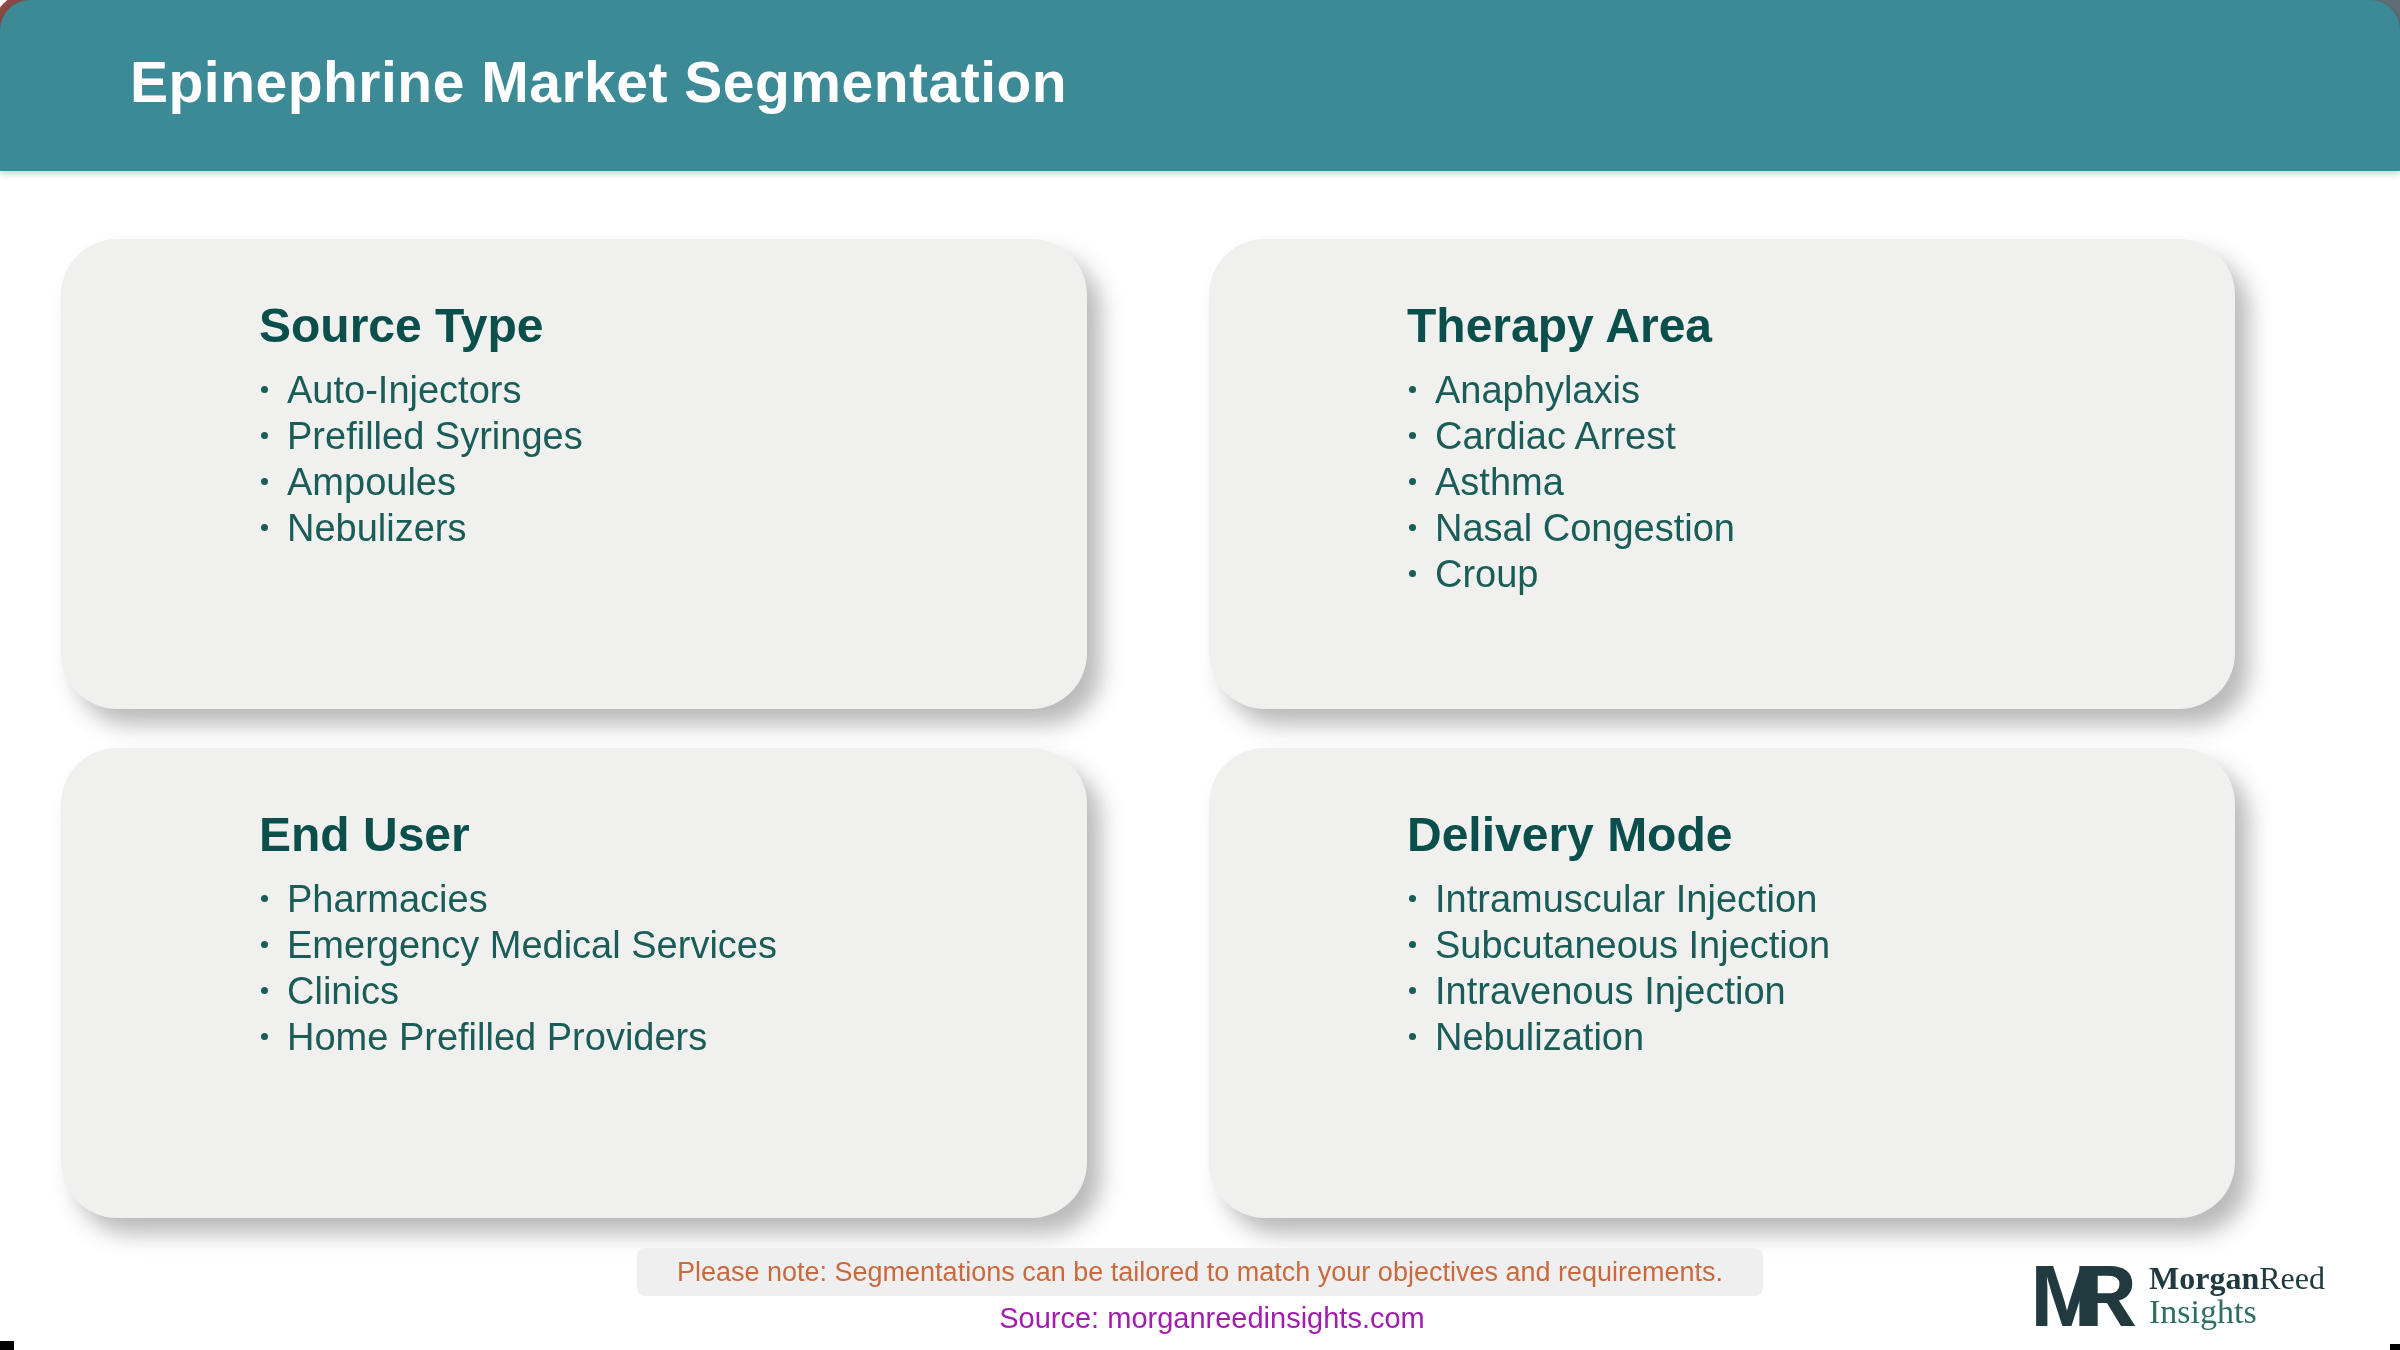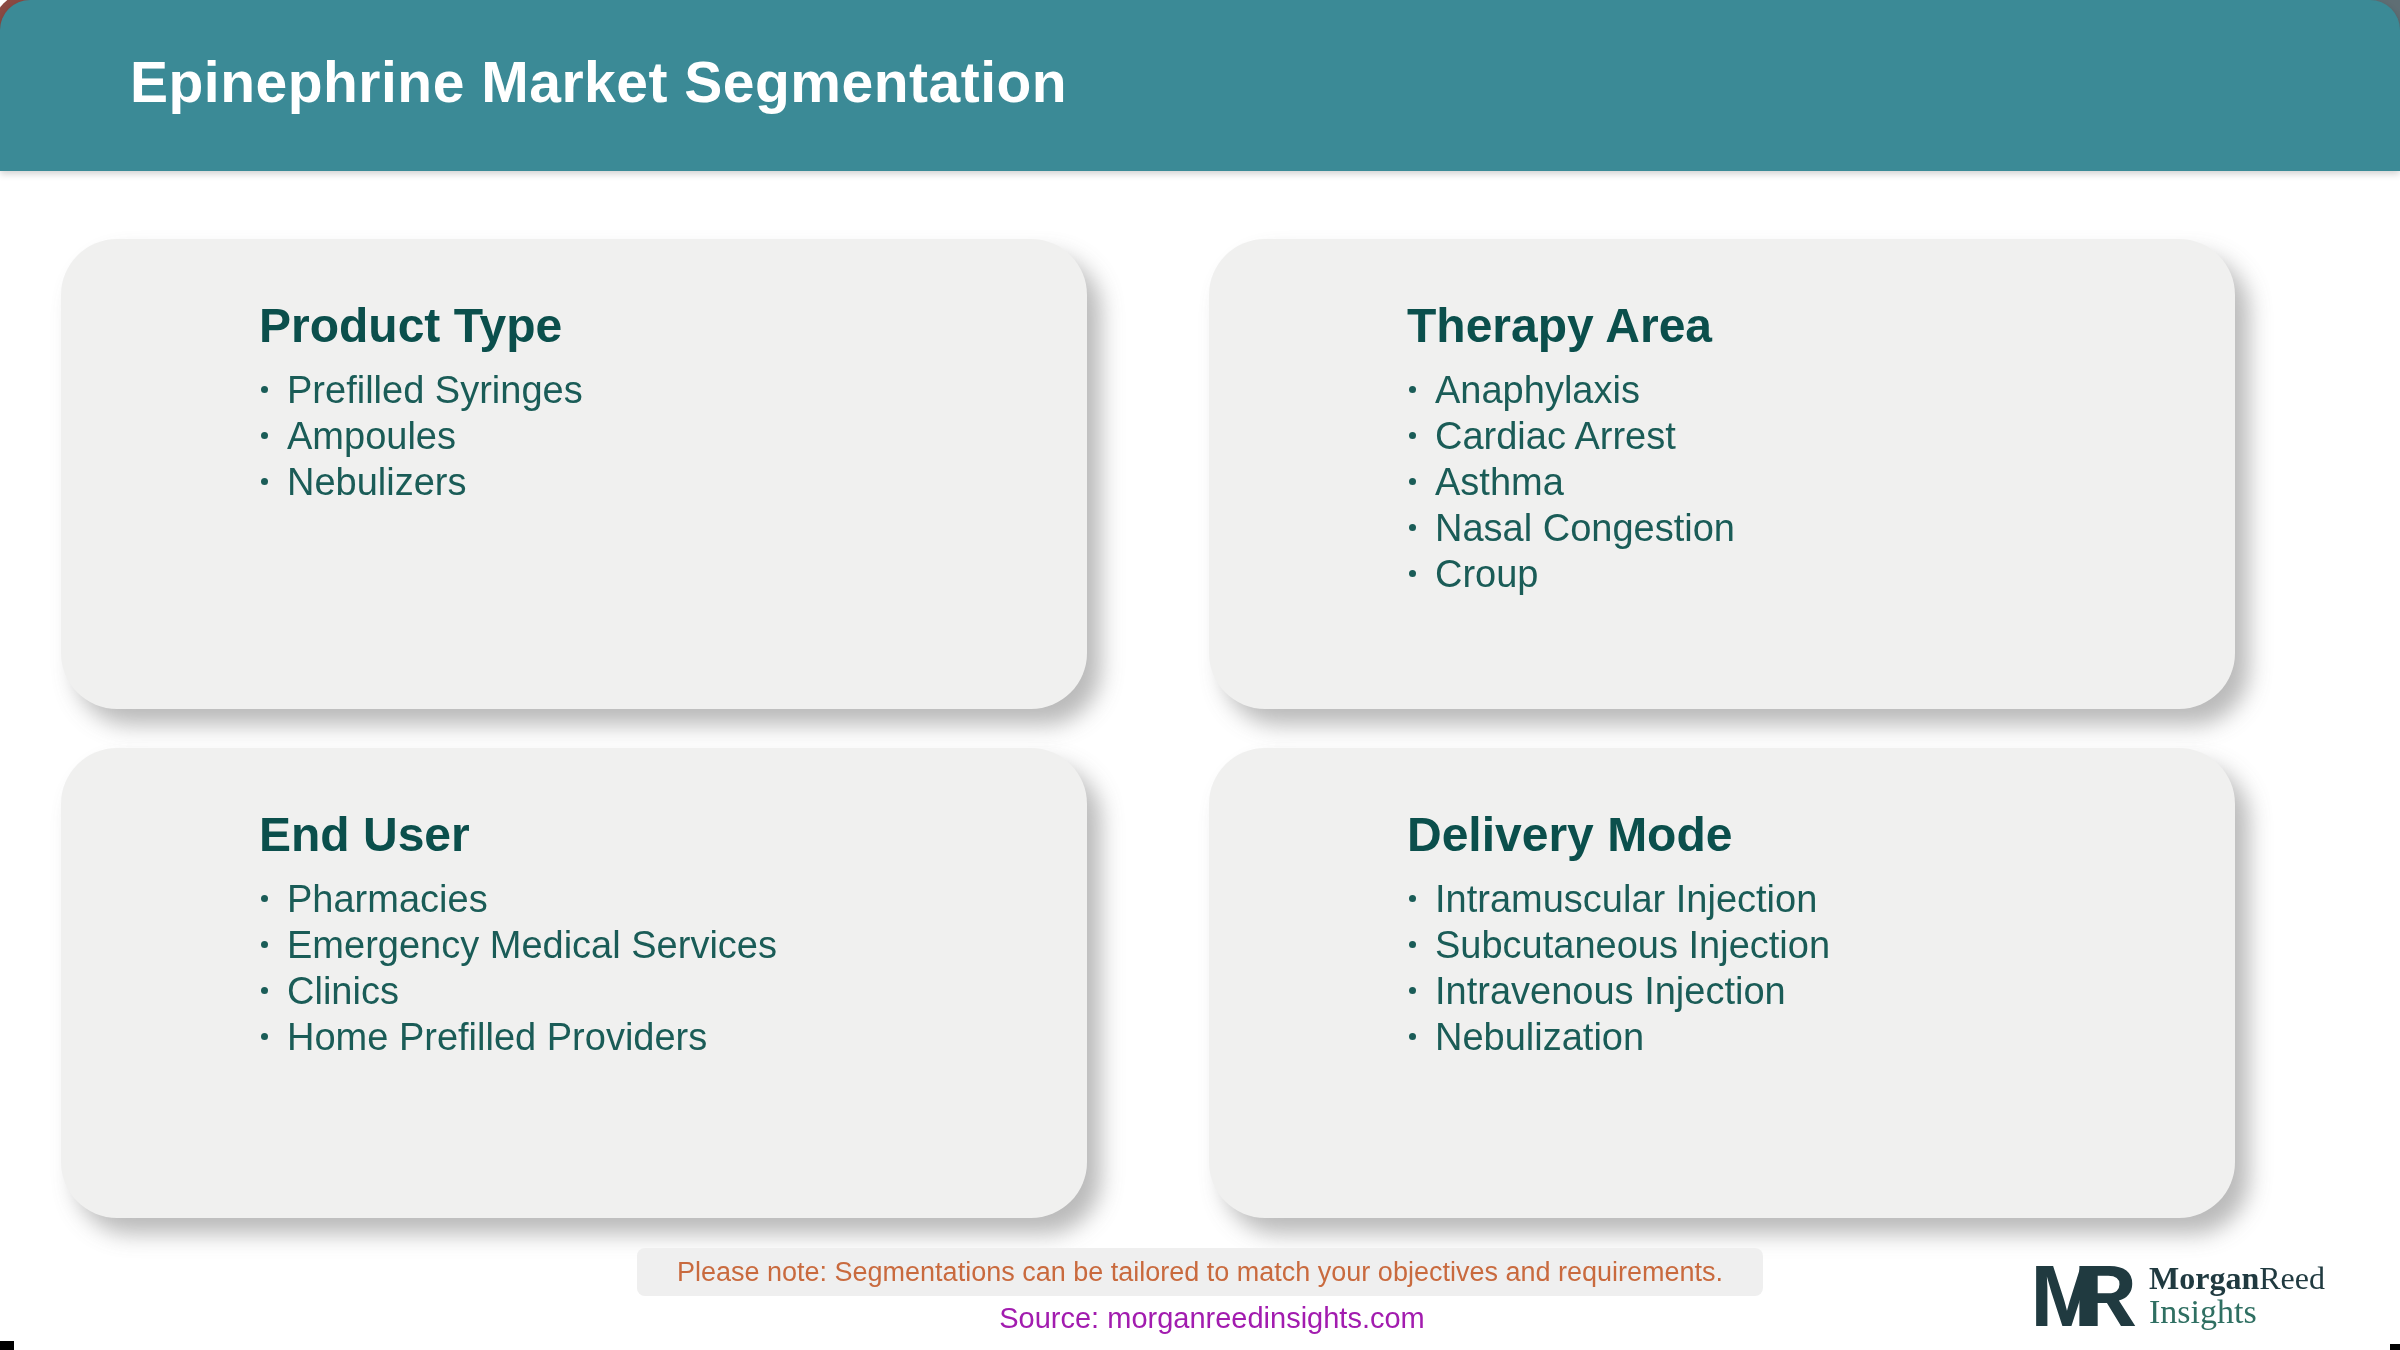--- a/index.html
+++ b/index.html
@@ -78,22 +78,23 @@
 <div class="slide">
 
   <div class="corner-maroon"></div>
   <div class="corner-slate"></div>
 
   <header class="header">
     <h1>Epinephrine Market Segmentation</h1>
   </header>
 
   <section class="card card-1">
-    <h2>Product Type</h2>
+    <h2>Source Type</h2>
     <ul>
+      <li><span class="dot"></span><span>Auto-Injectors</span></li>
       <li><span class="dot"></span><span>Prefilled Syringes</span></li>
       <li><span class="dot"></span><span>Ampoules</span></li>
       <li><span class="dot"></span><span>Nebulizers</span></li>
     </ul>
   </section>
 
   <section class="card card-2">
     <h2>Therapy Area</h2>
     <ul>
       <li><span class="dot"></span><span>Anaphylaxis</span></li>

